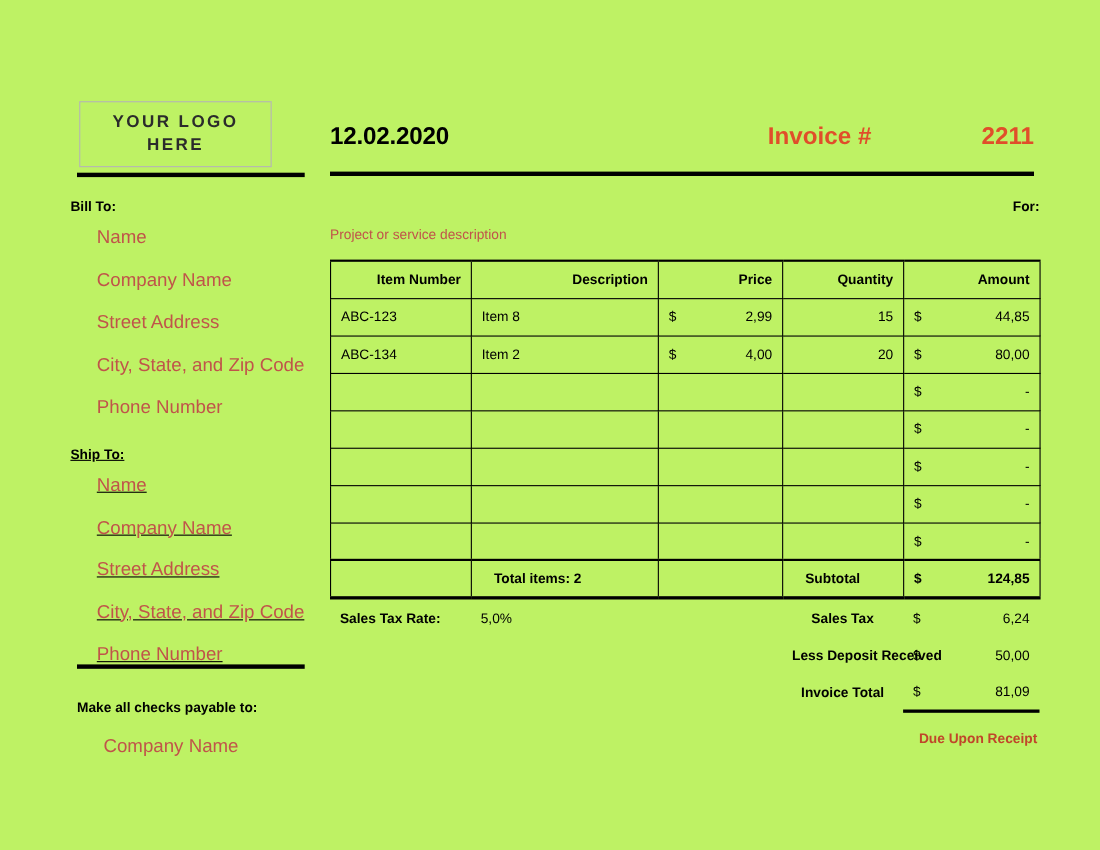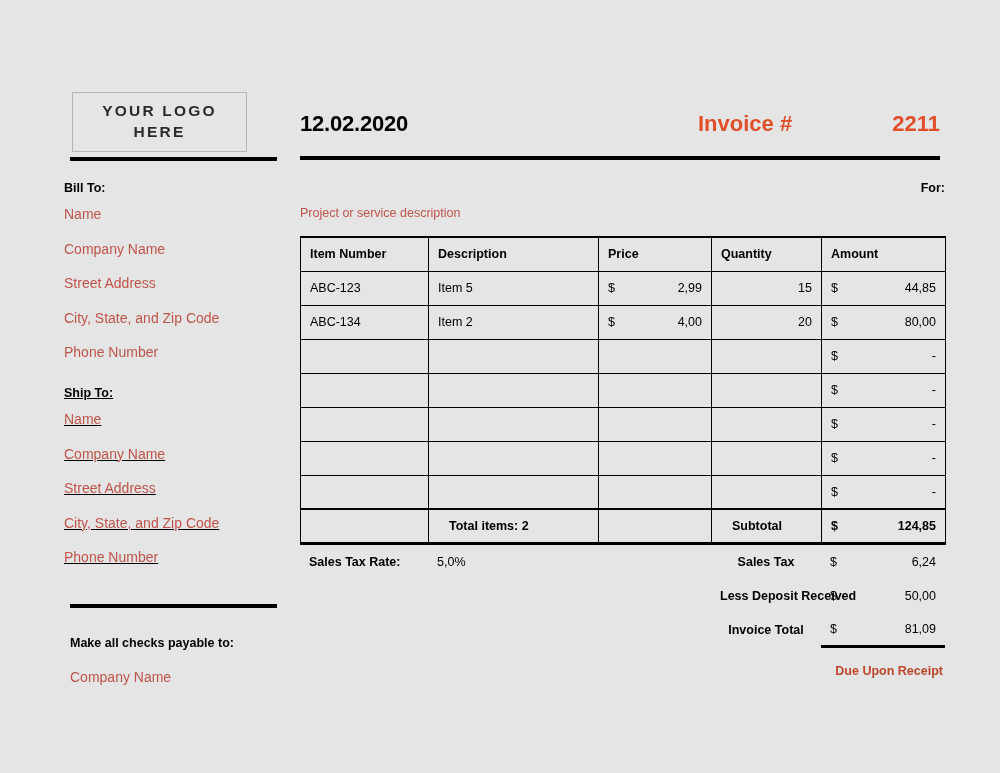--- a/index.html
+++ b/index.html
@@ -8,21 +8,21 @@
     background: #ffffff;
   }
   body {
     font-family: "Liberation Sans", sans-serif;
     color: #000000;
   }
   .page {
     position: relative;
     width: 1000px;
     height: 773px;
-    background: #e5e5e5;
+    background: #bef264;
     overflow: hidden;
   }
 
   
   .header {
     position: absolute;
     left: 70px;
     top: 92px;
     width: 870px;
     height: 72px;
@@ -103,24 +103,25 @@
     top: 181px;
     width: 210px;
   }
   .block-title {
     font-size: 12.5px;
     font-weight: bold;
     color: #000000;
     margin-bottom: 11px;
   }
   .placeholder {
-    font-size: 14px;
+    font-size: 17px;
     color: #c0544a;
     margin-bottom: 18.5px;
     white-space: nowrap;
+    margin-left: 24px;
   }
   .placeholder.last { margin-bottom: 0; }
   .ship-block { margin-top: 26px; text-decoration: underline; }
 
   .left-footer {
     position: absolute;
     left: 70px;
     top: 604px;
     width: 207px;
   }
@@ -165,21 +166,21 @@
   table.items td, table.items th {
     border: 1px solid #000000;
     height: 34px;
     padding: 0 9px;
     vertical-align: middle;
     font-weight: normal;
     box-sizing: border-box;
   }
   table.items thead th {
     font-weight: bold;
-    text-align: left;
+    text-align: right;
     border-top-width: 2px;
   }
   th.col-item, th.col-desc { text-align: left; }
   .col-item  { width: 128px; }
   .col-desc  { width: 170px; }
   .col-price { width: 113px; }
   .col-qty   { width: 110px; }
   .col-amt   { width: 124px; }
 
   td.num { text-align: right; }
@@ -340,21 +341,21 @@
           <th class="col-desc">Description</th>
           <th class="col-price">Price</th>
           <th class="col-qty">Quantity</th>
           <th class="col-amt">Amount</th>
         </tr>
       </thead>
       <tbody>
 
         <tr>
           <td>ABC-123</td>
-          <td>Item 5</td>
+          <td>Item 8</td>
           <td class="money"><span class="cur">$</span><span>2,99</span></td>
           <td class="num">15</td>
           <td class="money"><span class="cur">$</span><span>44,85</span></td>
         </tr>
 
         <tr>
           <td>ABC-134</td>
           <td>Item 2</td>
           <td class="money"><span class="cur">$</span><span>4,00</span></td>
           <td class="num">20</td>

